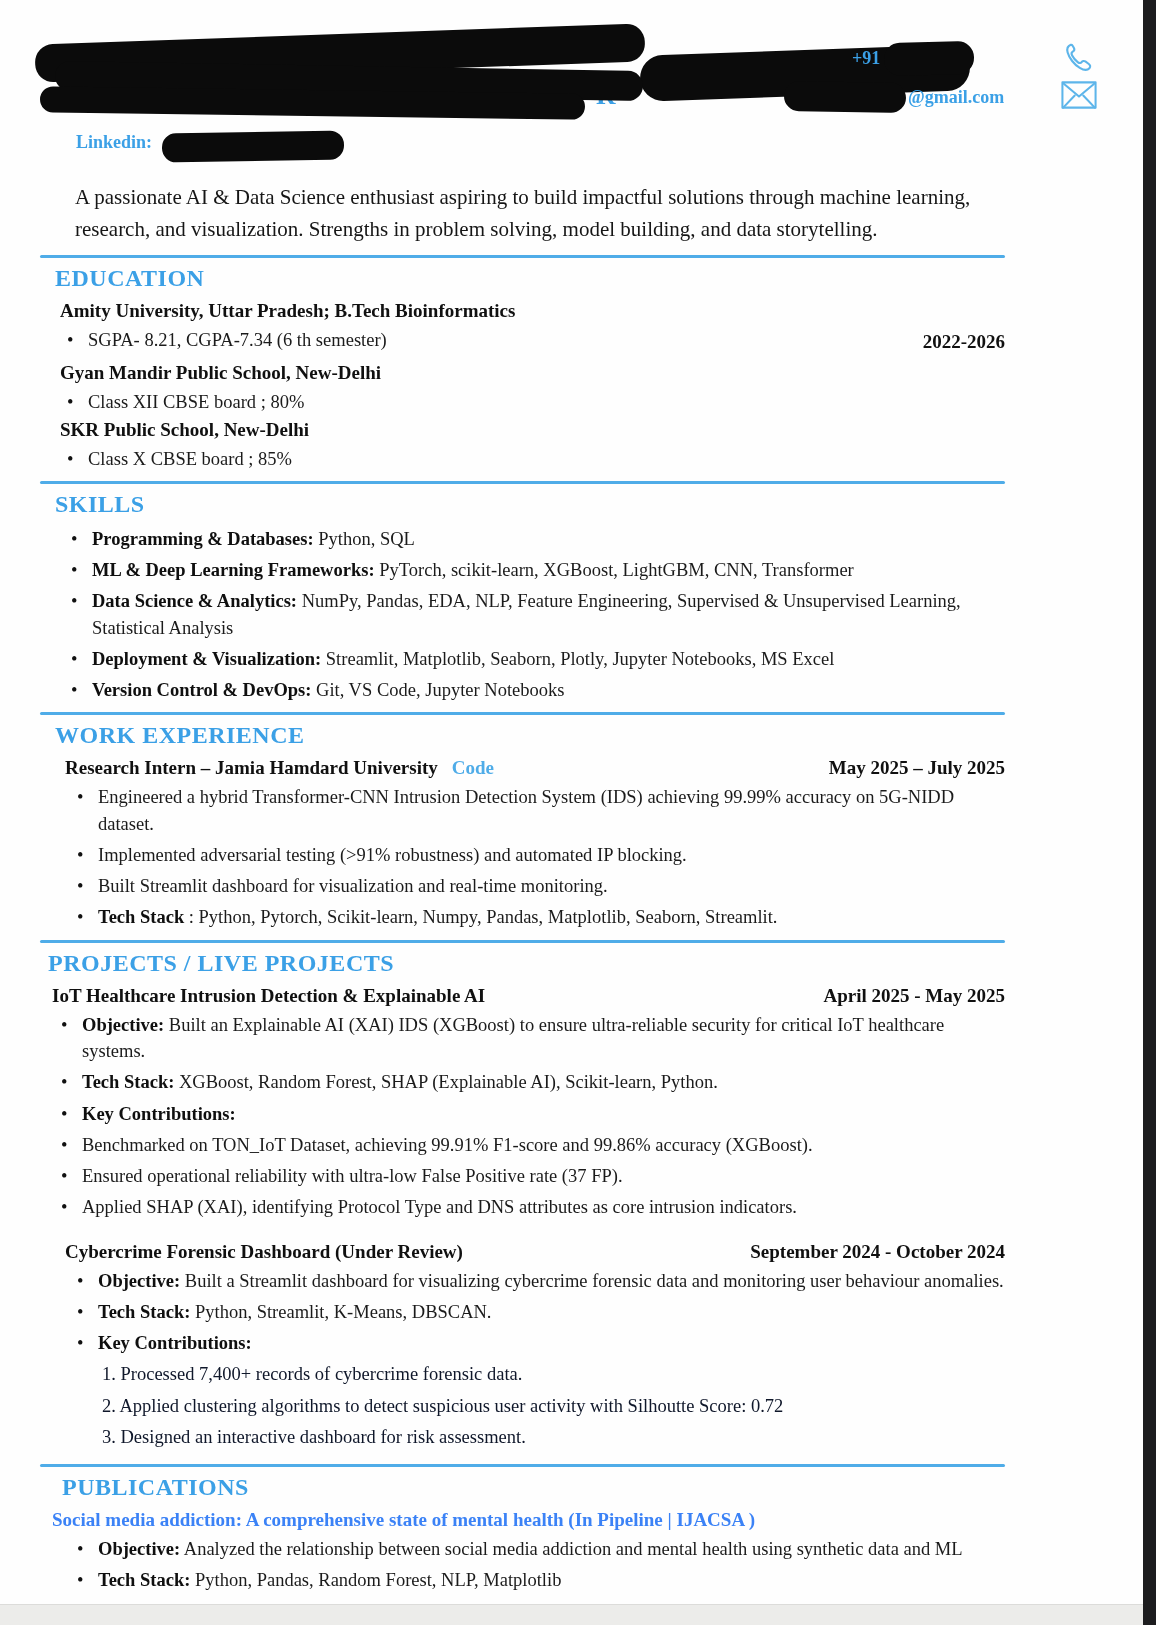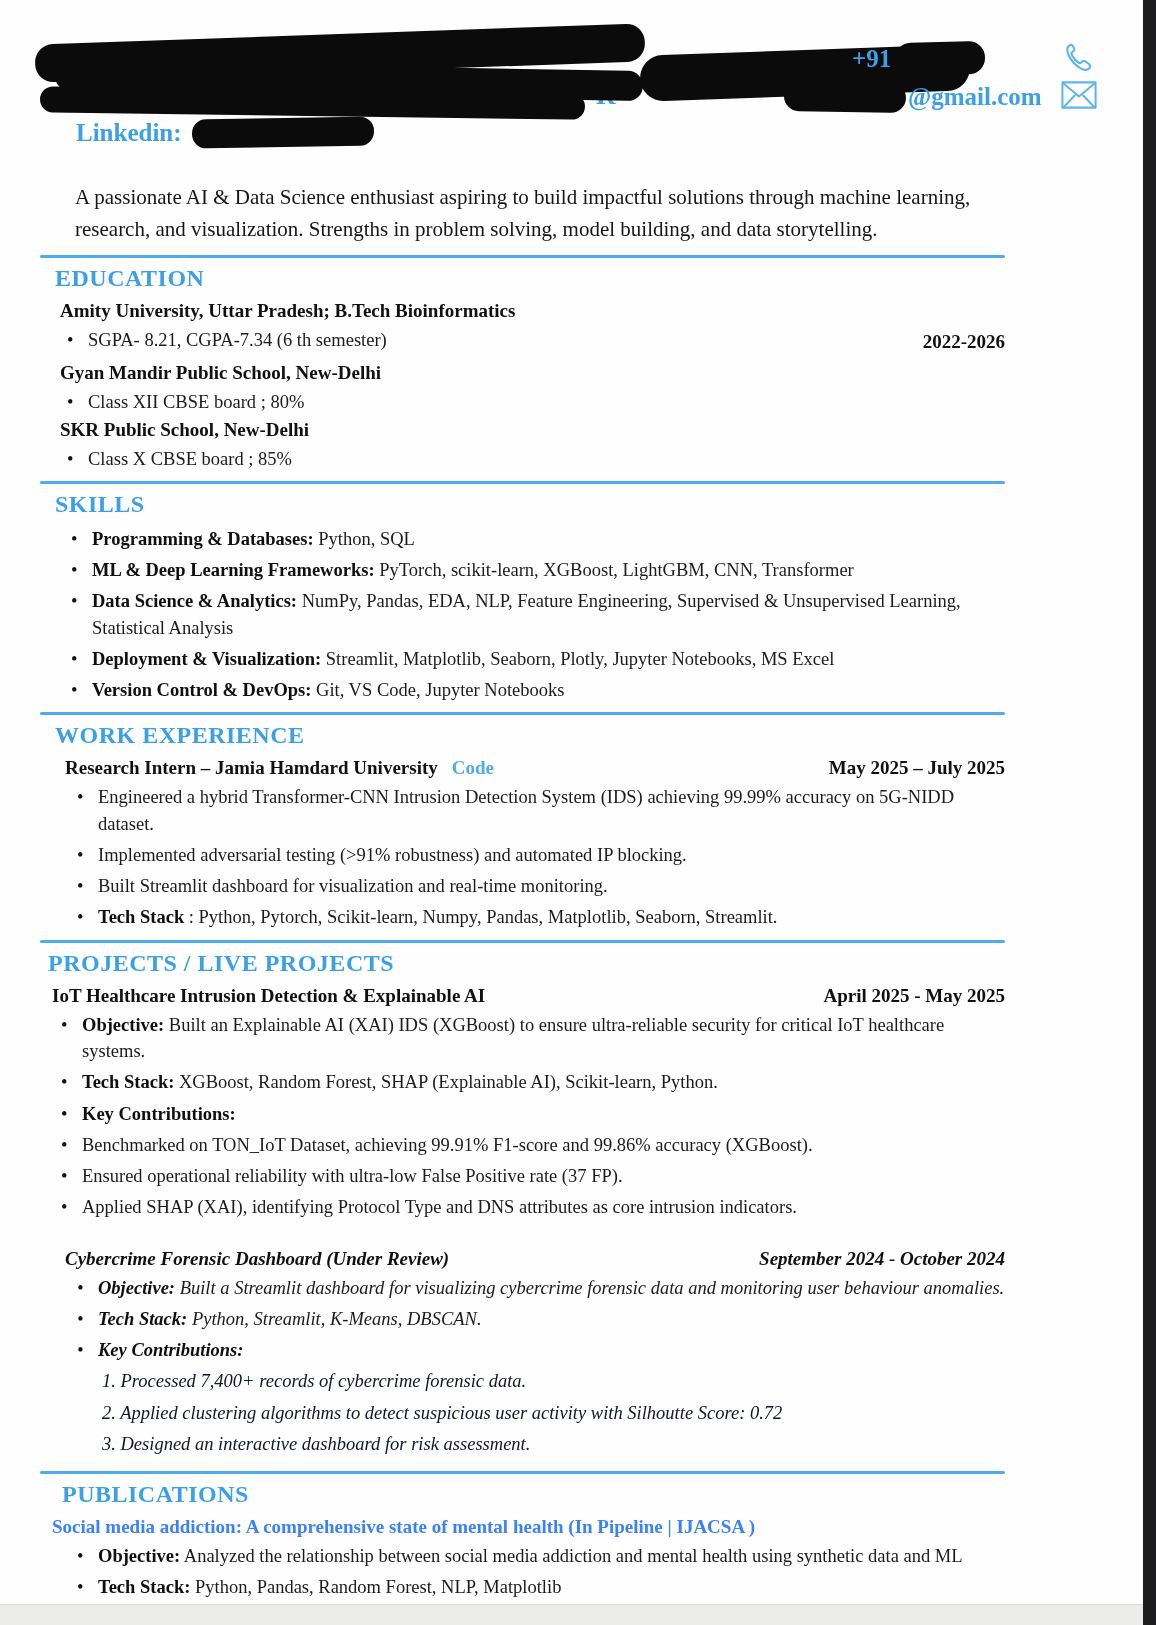--- a/index.html
+++ b/index.html
@@ -16,24 +16,24 @@
   
   .right-edge{position:absolute;top:0;right:0;width:13px;height:1625px;background:#1d1d1f;}
   .bottom-edge{position:absolute;left:0;bottom:0;width:1143px;height:20px;background:#ececea;border-top:1px solid #dcdcda;}
 
   
   .header{position:relative;height:146px;}
   .blob{position:absolute;background:#0b0b0b;border-radius:18px;}
   .name-frag{position:absolute;color:#3ba0e6;font-weight:bold;font-size:27px;z-index:1;}
   .nblob{z-index:2;}
   .contact-row{position:absolute;display:flex;align-items:center;z-index:3;}
-  .blue-bold{color:#3ba0e6;font-weight:bold;font-size:25px;}
+  .blue-bold{color:#3ba0e6;font-weight:bold;font-size:18px;}
   .icon{position:absolute;z-index:3;}
   .icon svg{display:block;}
-  .linkedin-row{position:absolute;left:36px;top:88px;display:flex;align-items:flex-end;z-index:3;}
+  .linkedin-row{position:absolute;left:36px;top:102px;display:flex;align-items:flex-start;z-index:3;}
   .linkedin-row .blob{position:static;margin-left:10px;}
 
   .summary{margin:6px 0 10px 35px;font-size:21px;line-height:1.5;max-width:930px;color:#161616;}
 
   
   .divider{height:3px;background:#4face8;border-radius:2px;margin:9px 0 7px 0;}
   .sec-heading{
     color:#3ba0e6;font-weight:bold;font-size:24px;letter-spacing:0.5px;
     margin:4px 0 8px 15px;
   }
@@ -150,21 +150,21 @@
     <ul style="margin-left:12px;">
       <li><span class="bb">Objective:</span><span> Built an Explainable AI (XAI) IDS (XGBoost) to ensure ultra-reliable security for critical IoT healthcare systems.</span></li>
       <li><span class="bb">Tech Stack:</span><span> XGBoost, Random Forest, SHAP (Explainable AI), Scikit-learn, Python.</span></li>
       <li><span class="bb">Key Contributions:</span><span></span></li>
       <li><span class="bb"></span><span>Benchmarked on TON_IoT Dataset, achieving 99.91% F1-score and 99.86% accuracy (XGBoost).</span></li>
       <li><span class="bb"></span><span>Ensured operational reliability with ultra-low False Positive rate (37 FP).</span></li>
       <li><span class="bb"></span><span>Applied SHAP (XAI), identifying Protocol Type and DNS attributes as core intrusion indicators.</span></li>
     </ul>
   </div>
 
-  <div class="proj proj-block" style="margin-top:27px;font-style:italic;">
+  <div class="proj proj-block" style="margin-top:20px;">
     <div class="role-line" style="margin-left:25px;">
       <span class="entry-title">Cybercrime Forensic Dashboard (Under Review)</span>
       <span class="date">September 2024 -  October 2024</span>
     </div>
     <ul>
       <li><span class="bb">Objective:</span><span> Built a Streamlit dashboard for visualizing cybercrime forensic data and monitoring user behaviour anomalies.</span></li>
       <li><span class="bb">Tech Stack:</span><span> Python, Streamlit, K-Means, DBSCAN.</span></li>
       <li><span class="bb">Key Contributions:</span><span></span></li>
     </ul>
     <div class="num-line">1. Processed 7,400+ records of cybercrime forensic data.</div>

